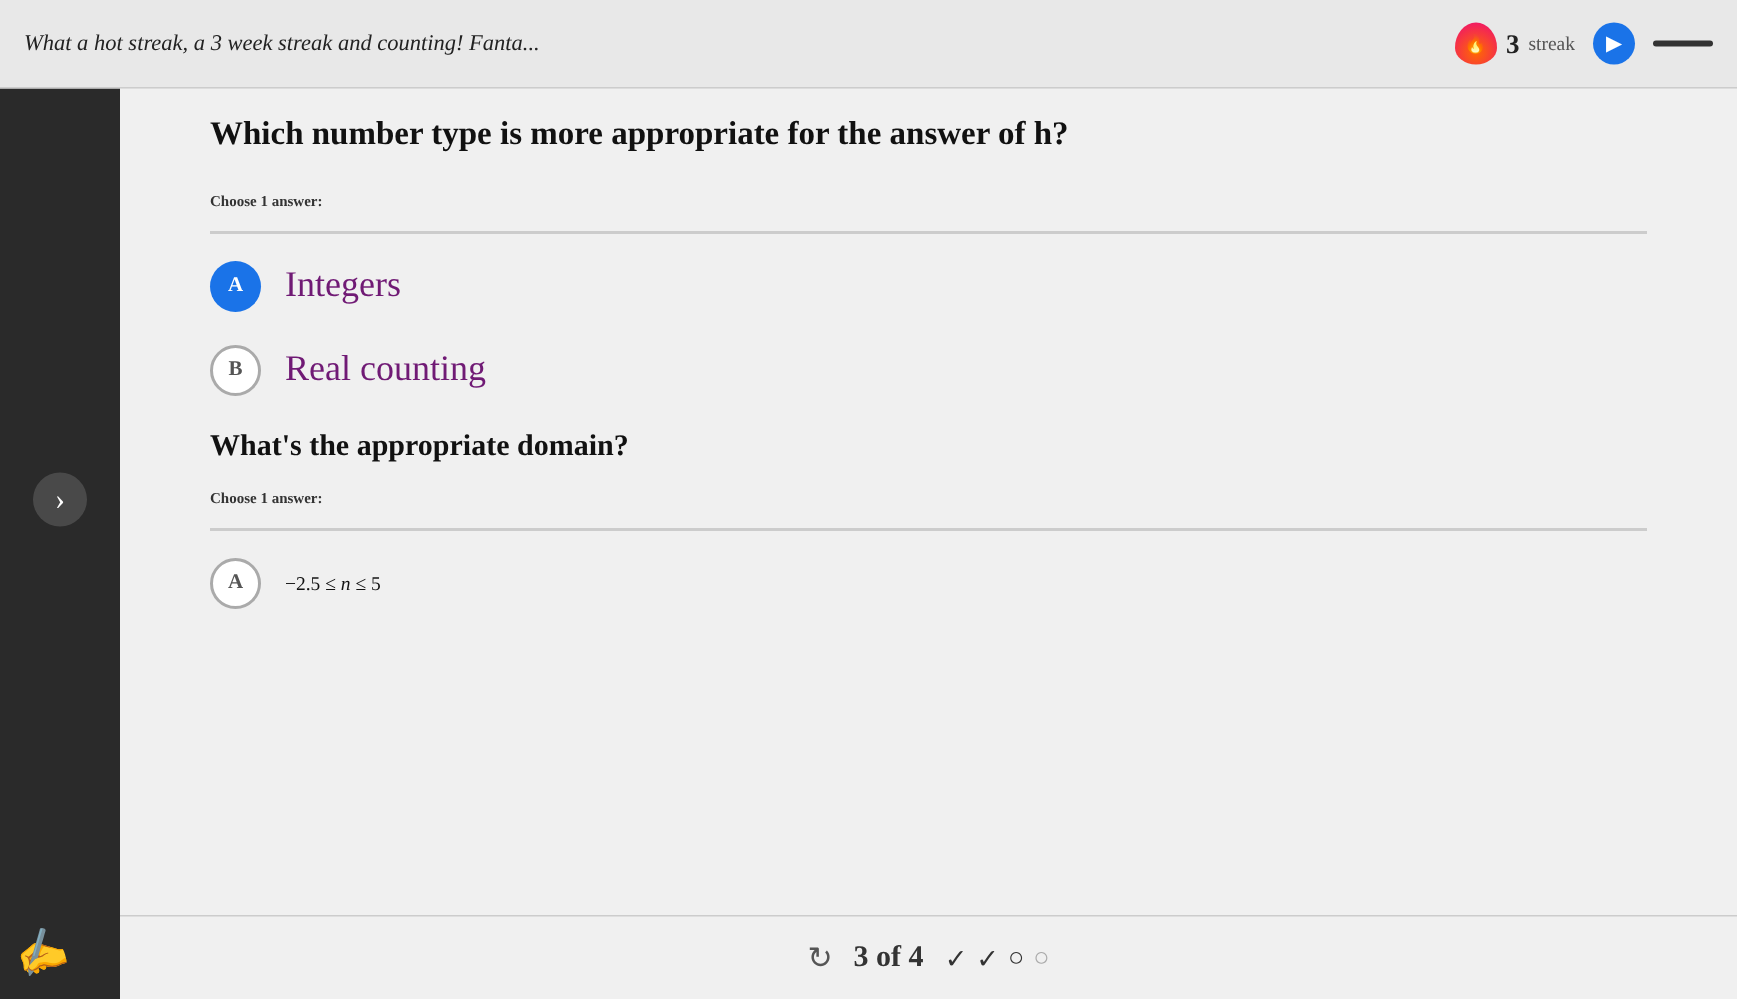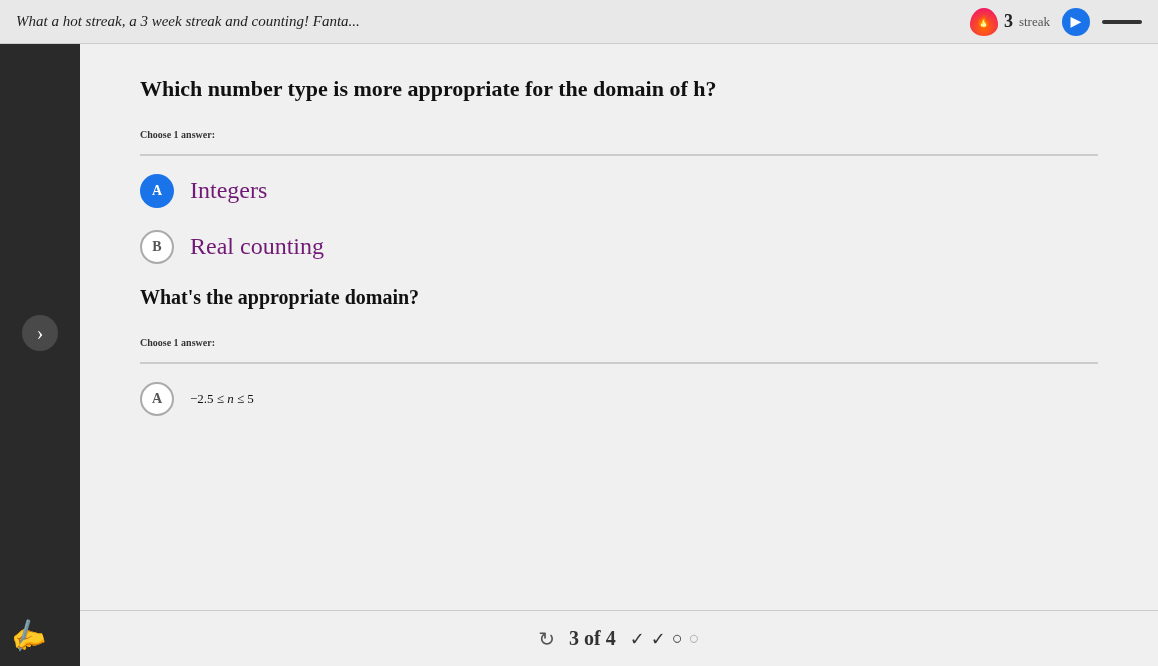--- a/index.html
+++ b/index.html
@@ -9,21 +9,21 @@
       background: #d0d0d0;
       font-family: 'Georgia', serif;
       overflow: hidden;
       position: relative;
     }
 
     
     .top-bar {
       position: absolute;
       top: 0; left: 0; right: 0;
-      height: 44px;
+      height: 59px;
       background: #e8e8e8;
       display: flex;
       align-items: center;
       justify-content: space-between;
       padding: 15px 16px;
       border-bottom: 1px solid #ccc;
       z-index: 10;
     }
     .top-bar-left {
       font-size: 15px;
@@ -169,21 +169,21 @@
     .option-text {
       font-size: 24px;
       color: #701a75;
     }
 
     .section-title {
       font-size: 20px;
       font-weight: bold;
       color: #111;
       margin-top: 10px;
-      margin-bottom: 28px;
+      margin-bottom: 18px;
     }
 
     
     .bottom-bar {
       position: absolute;
       bottom: 0; left: 80px; right: 0;
       height: 56px;
       background: #f0f0f0;
       border-top: 1px solid #ccc;
       display: flex;
@@ -251,21 +251,21 @@
 </div>
 
 <div class="left-panel">
   <div class="left-chevron">
     <span>›</span>
   </div>
   <div class="bottom-left-icon">✍</div>
 </div>
 
 <div class="main-content">
-  <div class="question-text">Which number type is more appropriate for the domain of h?</div>
+  <div class="question-text">Which number type is more appropriate for the answer of h?</div>
 
   <div class="choose-label">Choose 1 answer:</div>
   <hr class="divider">
 
   <div class="answer-option">
     <div class="option-circle selected">
       <span>A</span>
     </div>
     <span class="option-text">Integers</span>
   </div>

